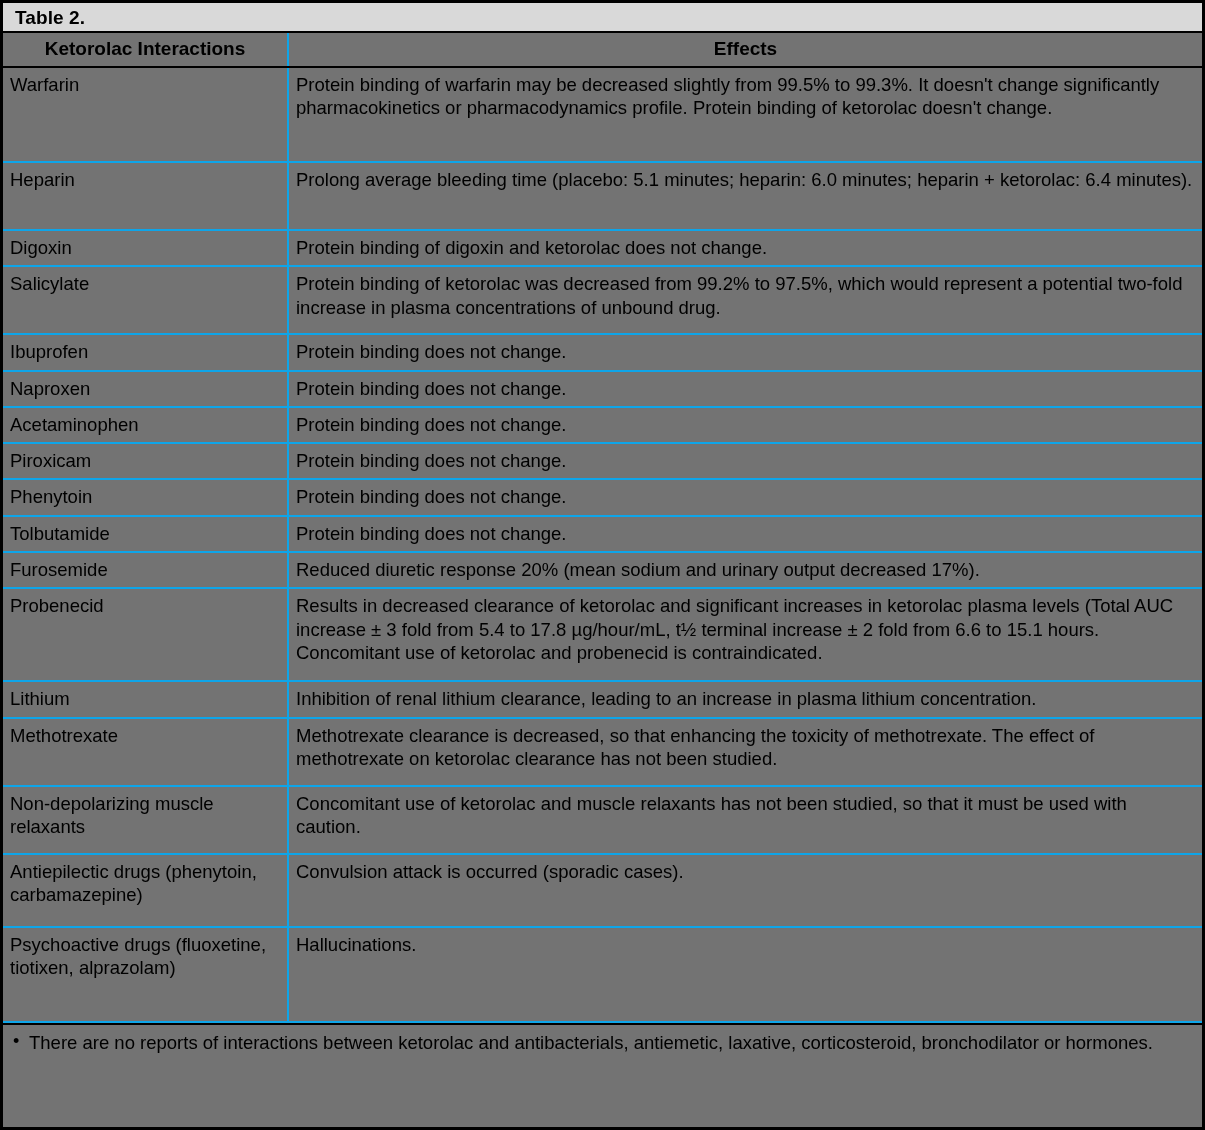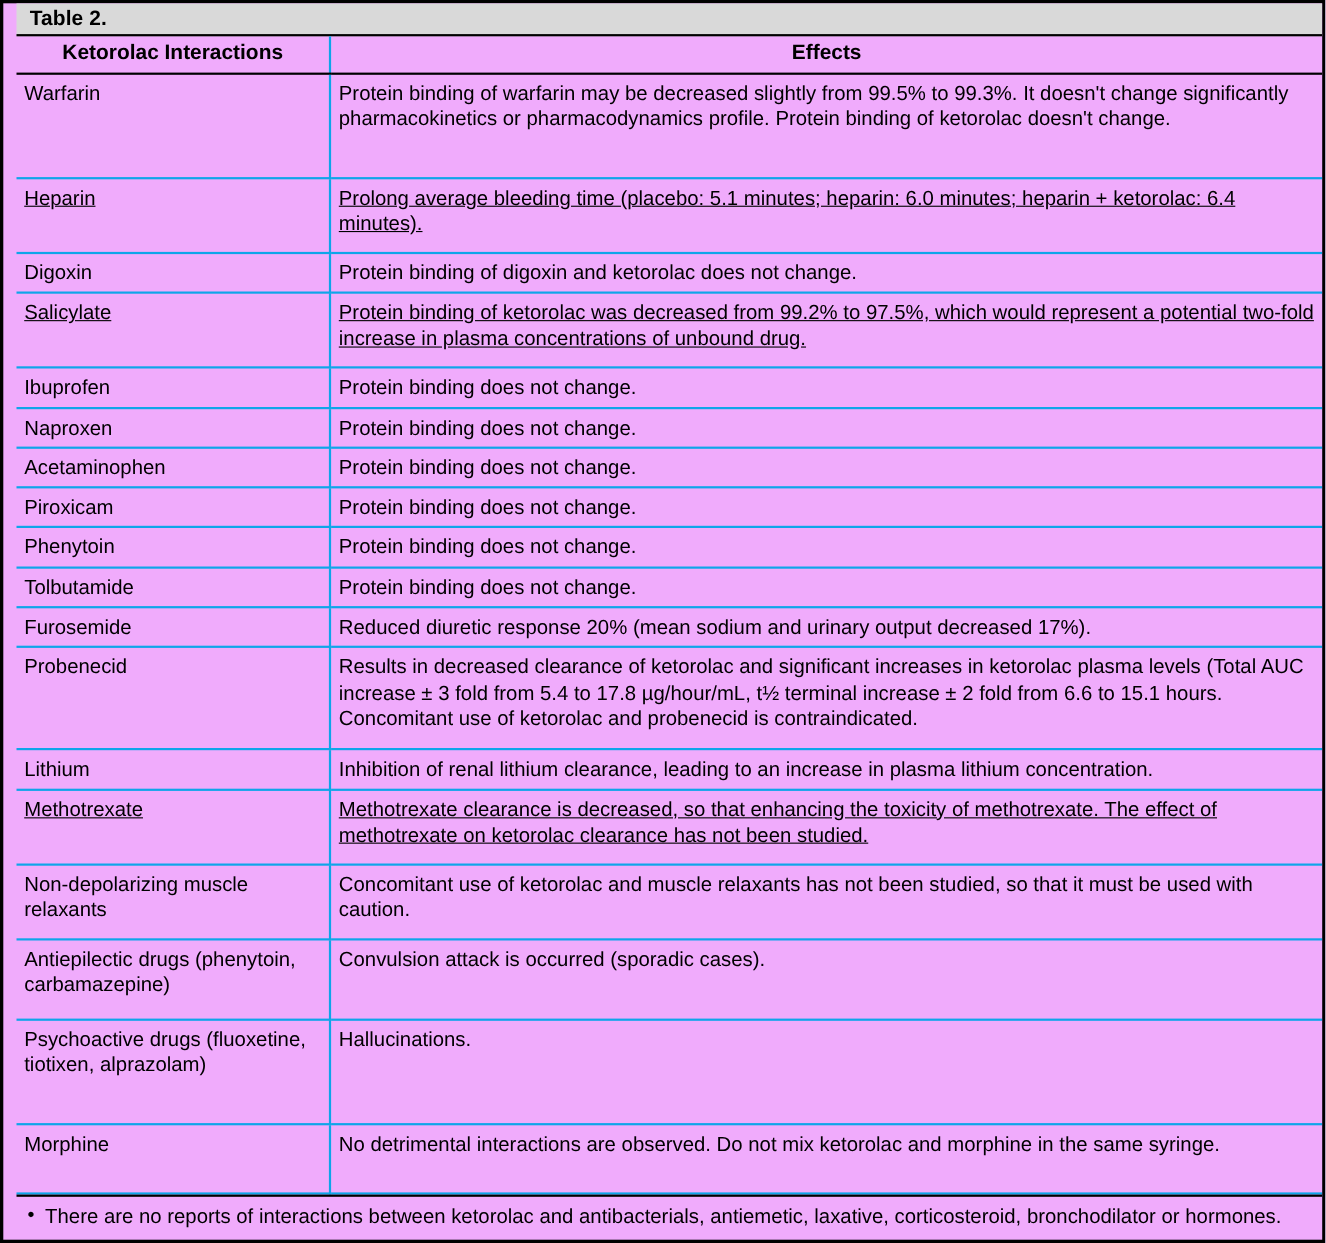--- a/index.html
+++ b/index.html
@@ -13,25 +13,24 @@
     font-family: "Liberation Sans", sans-serif;
     color: #000000;
     -webkit-font-smoothing: antialiased;
   }
 
   .table-wrap {
     width: 1205px;
     height: 1130px;
     box-sizing: border-box;
     border: 3px solid #000000;
-    background: #f0abfc;
+    background: #737373;
     display: flex;
     flex-direction: column;
     overflow: hidden;
-    padding-left: 12px;
   }
 
   
   .caption-band {
     box-sizing: border-box;
     background: #d9d9d9;
     border-bottom: 2px solid #000000;
     height: 30px;
     display: flex;
     align-items: center;
@@ -73,21 +72,21 @@
   table.main th:first-child {
     border-left: none;
   }
   table.main td:last-child,
   table.main th:last-child {
     border-right: none;
   }
   table.main tr:first-child th { border-top: none; }
 
   .r-tall-3 td { height: 82px; }
-  .r-tall-2 td { height: 55px; text-decoration: underline; }
+  .r-tall-2 td { height: 55px; }
   .r-one td   { height: 22px; margin-top: 12px; }
   .r-probenecid td { height: 80px; }
   .r-antiep td { height: 60px; }
   .r-psycho td { height: 82px; }
   .r-morphine td { height: 50px; }
   .r-nondep td { height: 55px; margin-top: 28px; }
 
   
   .footnotes {
     box-sizing: border-box;
@@ -201,24 +200,20 @@
         <td>Concomitant use of ketorolac and muscle relaxants has not been studied, so that it must be used with caution.</td>
       </tr>
       <tr class="r-antiep">
         <td>Antiepilectic drugs (phenytoin, carbamazepine)</td>
         <td>Convulsion attack is occurred (sporadic cases).</td>
       </tr>
       <tr class="r-psycho">
         <td>Psychoactive drugs (fluoxetine, tiotixen, alprazolam)</td>
         <td>Hallucinations.</td>
       </tr>
-      <tr class="r-morphine">
-        <td>Morphine</td>
-        <td>No detrimental interactions are observed. Do not mix ketorolac and morphine in the same syringe.</td>
-      </tr>
     </tbody>
   </table>
 
   <div class="footnotes">
     <ul class="notes">
       <li>
         <span class="bullet">•</span>
         <span class="note-text">There are no reports of interactions between ketorolac and antibacterials, antiemetic, laxative, corticosteroid, bronchodilator or hormones.</span>
       </li>
 

